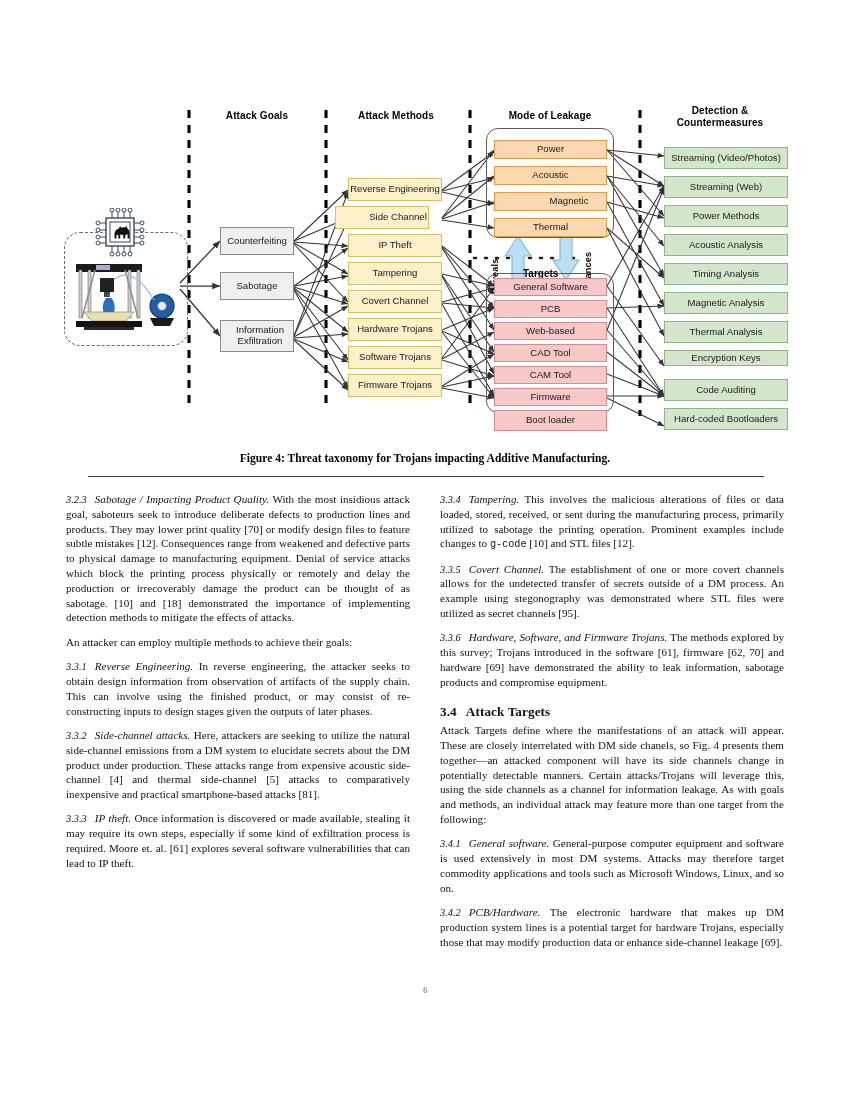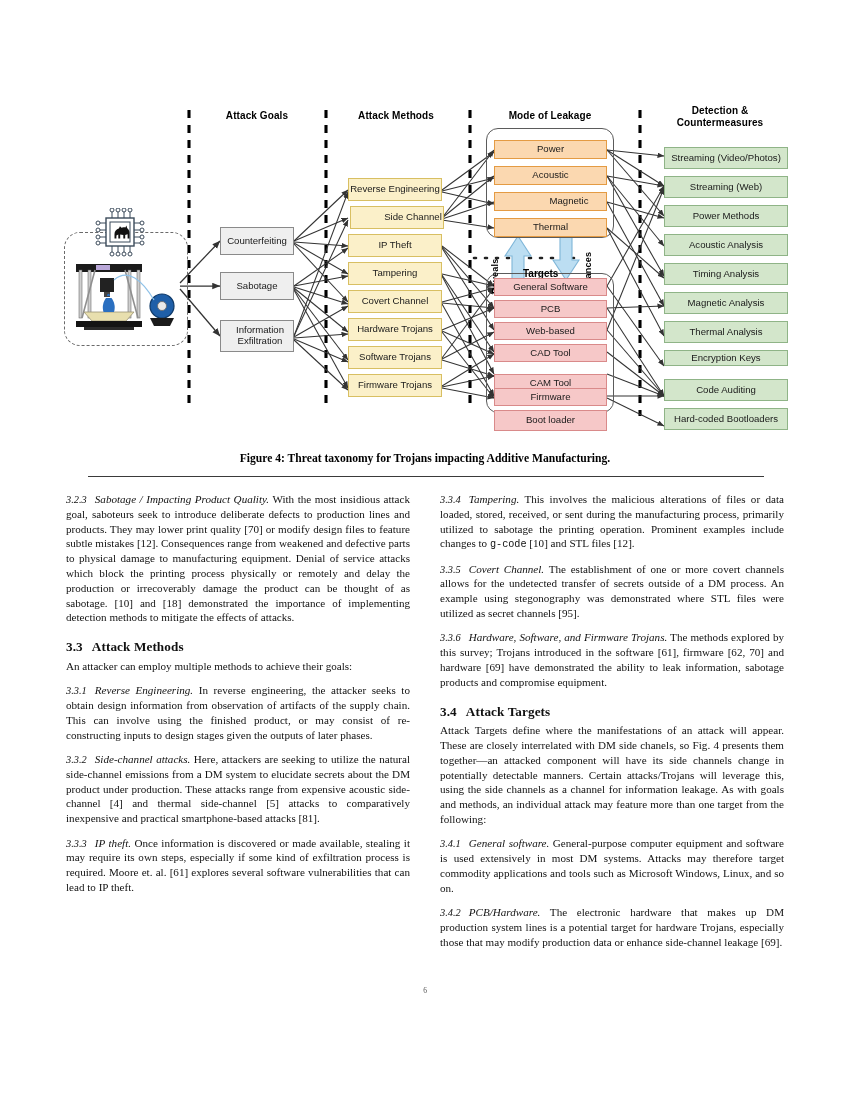--- a/index.html
+++ b/index.html
@@ -421,42 +421,42 @@
       </svg>
     </div>
 
     <div class="node goal" style="left:158px; top:119px; width:74px; height:28px;">Counterfeiting</div>
     <div class="node goal" style="left:158px; top:164px; width:74px; height:28px;">Sabotage</div>
     <div class="node goal wrap2" style="left:158px; top:212px; width:74px; height:32px;padding-left:6px;">
       <span>Information Exfiltration</span>
     </div>
 
     <div class="node method" style="left:286px; top:70px; width:94px; height:23px;">Reverse Engineering</div>
-    <div class="node method" style="left:288px; top:98px; width:94px; height:23px;padding-left:32px;">Side Channel</div>
+    <div class="node method" style="left:273px; top:98px; width:94px; height:23px;padding-left:32px;">Side Channel</div>
     <div class="node method" style="left:286px; top:126px; width:94px; height:23px;">IP Theft</div>
     <div class="node method" style="left:286px; top:154px; width:94px; height:23px;">Tampering</div>
     <div class="node method" style="left:286px; top:182px; width:94px; height:23px;">Covert Channel</div>
     <div class="node method" style="left:286px; top:210px; width:94px; height:23px;">Hardware Trojans</div>
     <div class="node method" style="left:286px; top:238px; width:94px; height:23px;">Software Trojans</div>
     <div class="node method" style="left:286px; top:266px; width:94px; height:23px;">Firmware Trojans</div>
 
     <div class="node leak" style="left:432px; top:32px; width:113px; height:19px;">Power</div>
     <div class="node leak" style="left:432px; top:58px; width:113px; height:19px;">Acoustic</div>
     <div class="node leak" style="left:432px; top:84px; width:113px; height:19px;padding-left:37px;">Magnetic</div>
     <div class="node leak" style="left:432px; top:110px; width:113px; height:19px;">Thermal</div>
 
     <div class="vlabel" style="left:428px; top:132px; height:54px;">Reveals</div>
     <div class="vlabel" style="left:521px; top:130px; height:58px;">Enhances</div>
     <div class="targets-label" style="left:461px; top:160px;">Targets</div>
 
     <div class="node target" style="left:432px; top:170px; width:113px; height:18px;">General Software</div>
     <div class="node target" style="left:432px; top:192px; width:113px; height:18px;">PCB</div>
     <div class="node target" style="left:432px; top:214px; width:113px; height:18px;">Web-based</div>
     <div class="node target" style="left:432px; top:236px; width:113px; height:18px;">CAD Tool</div>
-    <div class="node target" style="left:432px; top:258px; width:113px; height:18px;margin-top:8px;">CAM Tool</div>
+    <div class="node target" style="left:432px; top:258px; width:113px; height:18px;">CAM Tool</div>
     <div class="node target" style="left:432px; top:280px; width:113px; height:18px;">Firmware</div>
     <div class="node target" style="left:432px; top:302px; width:113px; height:21px;">Boot loader</div>
 
     <div class="node detect" style="left:602px; top:39px; width:124px; height:22px;">Streaming (Video/Photos)</div>
     <div class="node detect" style="left:602px; top:68px; width:124px; height:22px;">Streaming (Web)</div>
     <div class="node detect" style="left:602px; top:97px; width:124px; height:22px;">Power Methods</div>
     <div class="node detect" style="left:602px; top:126px; width:124px; height:22px;">Acoustic Analysis</div>
     <div class="node detect" style="left:602px; top:155px; width:124px; height:22px;">Timing Analysis</div>
     <div class="node detect" style="left:602px; top:184px; width:124px; height:22px;">Magnetic Analysis</div>
     <div class="node detect" style="left:602px; top:213px; width:124px; height:22px;">Thermal Analysis</div>
@@ -467,23 +467,20 @@
 
   <div class="caption">Figure 4: Threat taxonomy for Trojans impacting Additive Manufacturing.</div>
   <div class="rule"></div>
 
   <div class="col left">
 
     <p class="para">
       <span class="secnum">3.2.3</span><span class="secnum-sp"></span><span class="sectitle">Sabotage / Impacting Product Quality.</span><span> With the most insidious attack goal, saboteurs seek to introduce deliberate defects to production lines and products. They may lower print quality [70] or modify design files to feature subtle mistakes [12]. Consequences range from weakened and defective parts to physical damage to manufacturing equipment. Denial of service attacks which block the printing process physically or remotely and delay the production or irrecoverably damage the product can be thought of as sabotage. [10] and [18] demonstrated the importance of implementing detection methods to mitigate the effects of attacks.</span>
     </p>
 
-    <h2 class="head">
-      <span class="hnum">3.3</span><span>Attack Methods</span>
-    </h2>
 
     <p class="para">An attacker can employ multiple methods to achieve their goals:</p>
 
     <p class="para">
       <span class="secnum">3.3.1</span><span class="secnum-sp"></span><span class="sectitle">Reverse Engineering.</span><span> In reverse engineering, the attacker seeks to obtain design information from observation of artifacts of the supply chain. This can involve using the finished product, or may consist of re-constructing inputs to design stages given the outputs of later phases.</span>
     </p>
 
     <p class="para">
       <span class="secnum">3.3.2</span><span class="secnum-sp"></span><span class="sectitle">Side-channel attacks.</span><span> Here, attackers are seeking to utilize the natural side-channel emissions from a DM system to elucidate secrets about the DM product under production. These attacks range from expensive acoustic side-channel [4] and thermal side-channel [5] attacks to comparatively inexpensive and practical smartphone-based attacks [81].</span>
     </p>

